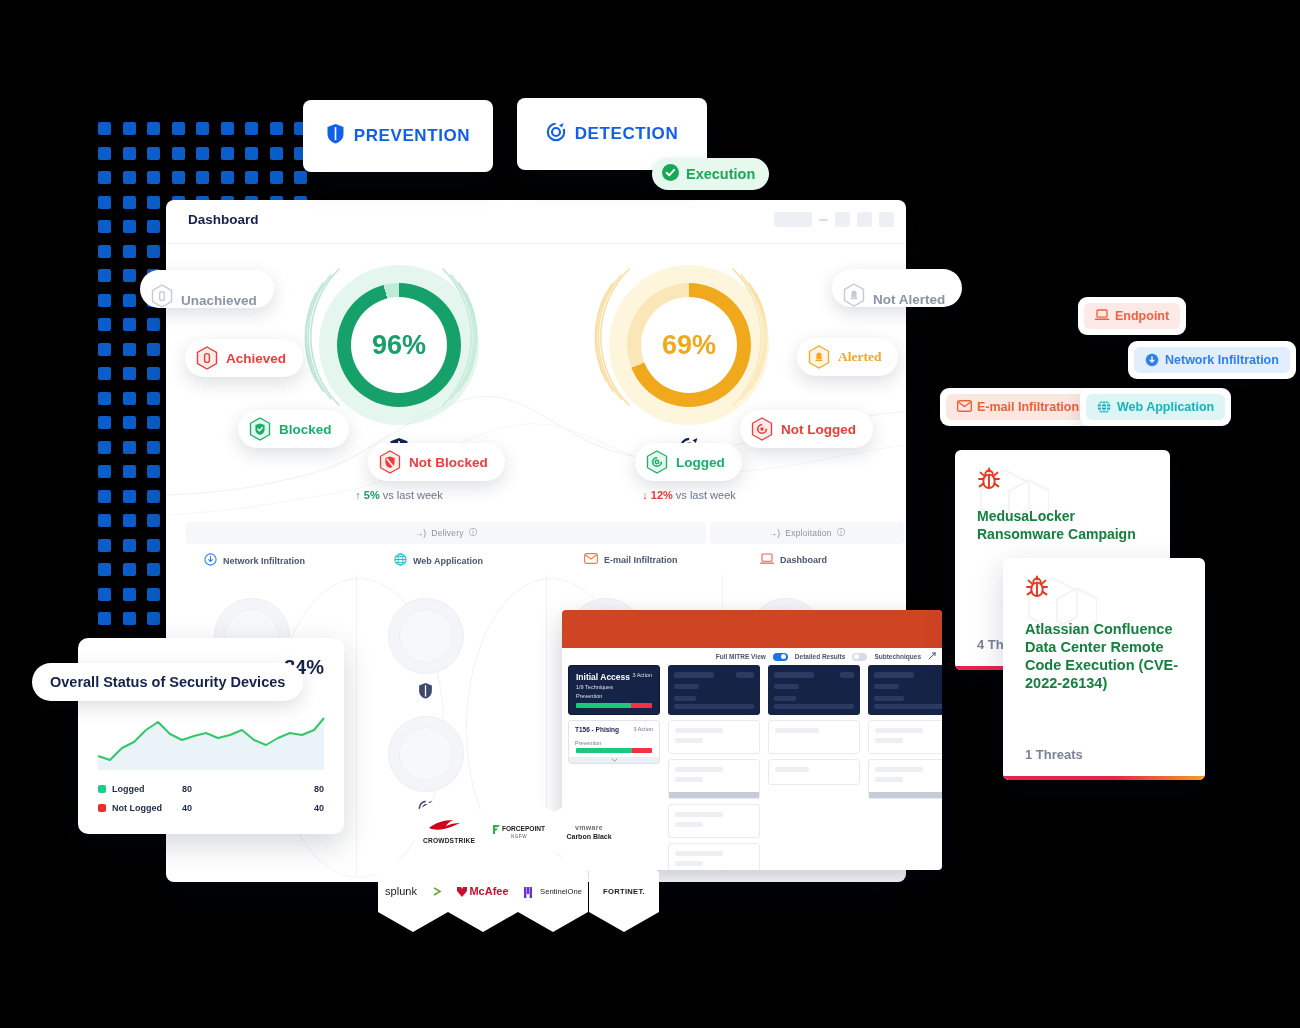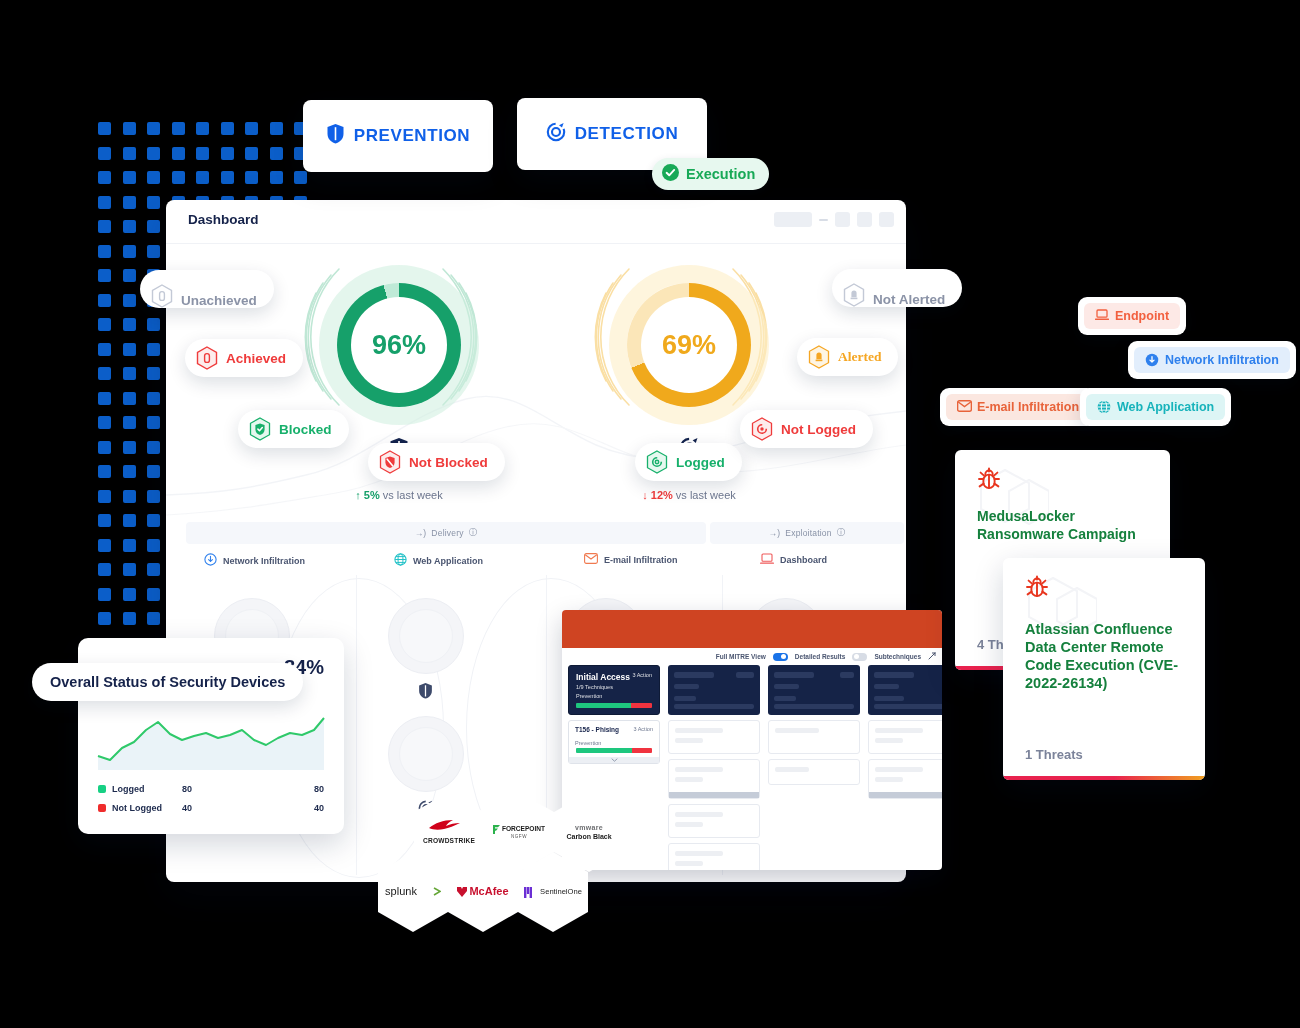--- a/index.html
+++ b/index.html
@@ -991,14 +991,21 @@
 
   <div class="hexlogo" style="left:518px;top:852px">
     <div class="lbl" style="display:flex;align-items:center;gap:8px">
       <svg width="8" height="11" viewBox="0 0 8 11">
           <path d="M0 0h2.4v11H0zM2.9 0h2.2v7H2.9zM5.6 0H8v11H5.6z" fill="#6b2fd4"></path>
         </svg>
       <span style="font-size:7.6px;color:#1b1b1b">SentinelOne</span>
     </div>
   </div>
 
+  <div class="hexlogo" style="left:589px;top:852px">
+    <div class="lbl">
+      <div style="display:flex;align-items:center;justify-content:center;gap:1px">
+        <span style="font-size:7.6px;font-weight:700;color:#1b1b1b;letter-spacing:.3px">FORTINET.</span>
+      </div>
+    </div>
+  </div>
 
 </div>
 
 </body></html>

